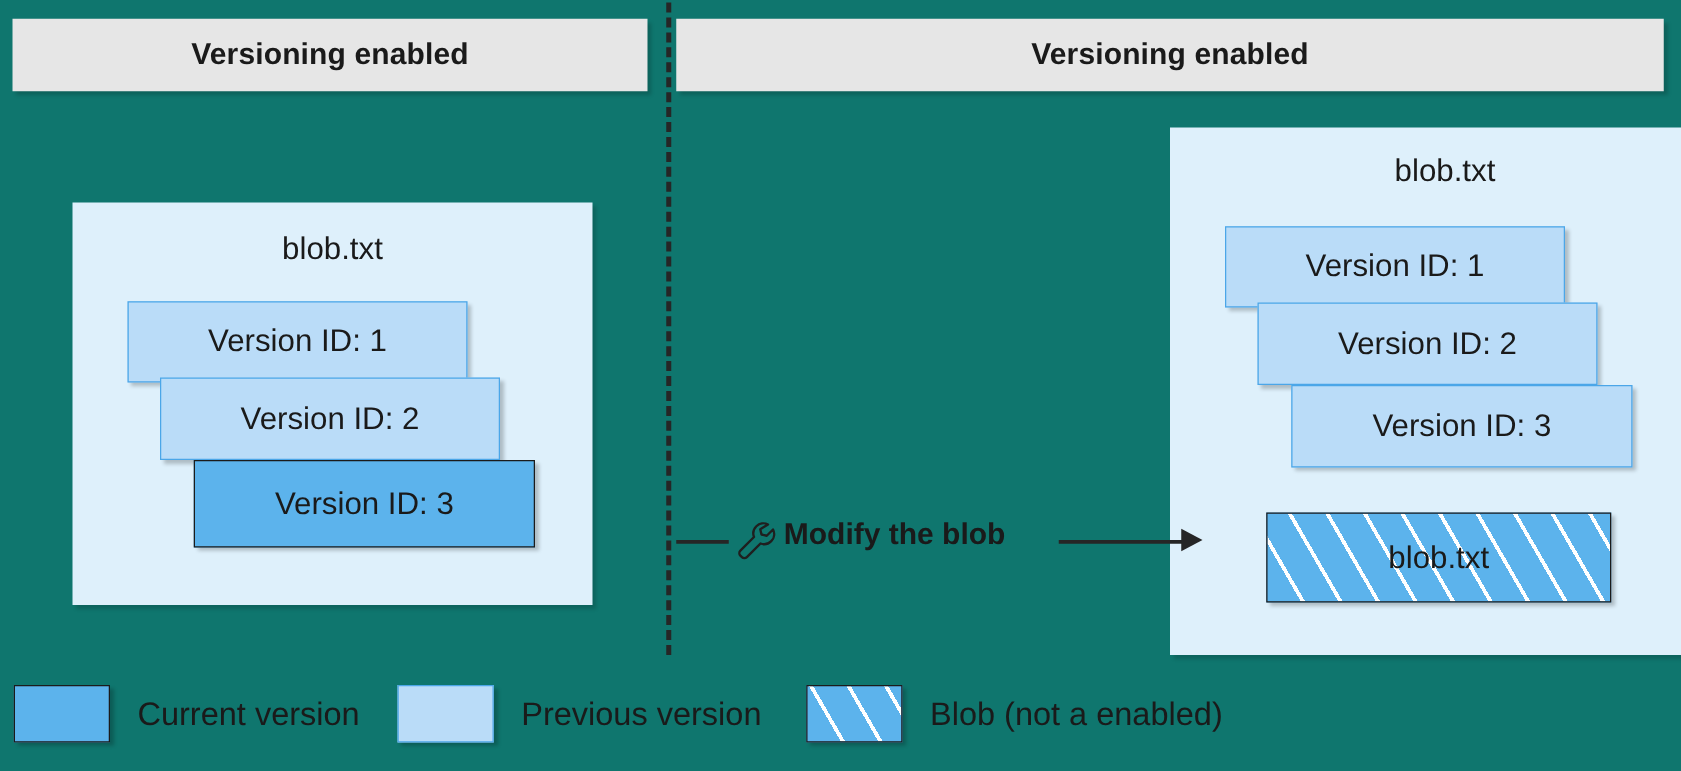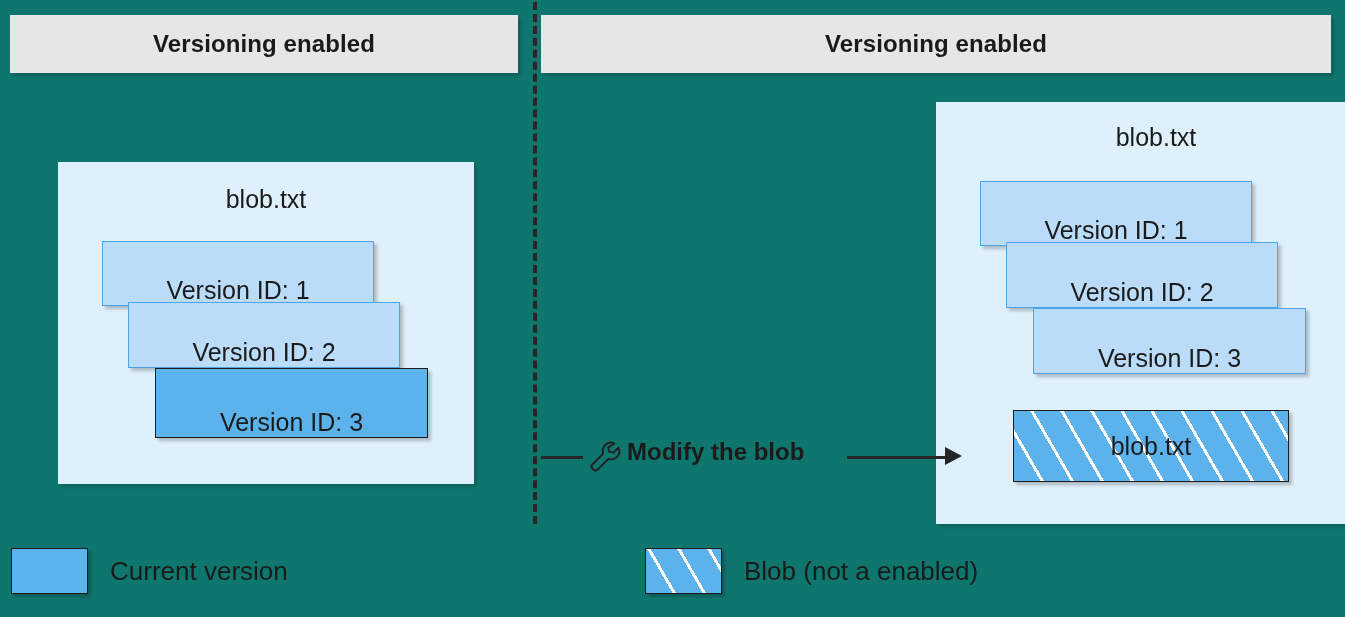--- a/index.html
+++ b/index.html
@@ -64,21 +64,21 @@
     color: #1a1a1a;
     font-weight: normal;
   }
   #panel-left .panel-title  { top: 23px; }
   #panel-right .panel-title { top: 21px; }
 
   
   .vbox {
     position: absolute;
     display: flex;
-    align-items: flex-end;
+    align-items: center;
     justify-content: center;
     font-size: 25px;
     color: #1a1a1a;
     box-sizing: border-box;
     box-shadow: 3px 3px 3px rgba(0,0,0,0.22);
   }
   .vbox.prev {
     background: #badcf8;
     border: 1px solid #4ba6e8;
   }
@@ -115,21 +115,21 @@
     font-size: 25px;
     color: #1a1a1a;
     box-shadow: 3px 3px 3px rgba(0,0,0,0.22);
   }
   #blob-hatched { left: 77px; top: 308px; width: 276px; height: 72px; }
 
   
   #modify-group {
     position: absolute;
     left: 537px;
-    top: 434px;
+    top: 410px;
     width: 440px;
     height: 50px;
     text-align: right;
   }
   .flow-line {
     position: absolute;
     top: 22px;
     height: 0;
     border-top: 3px solid #262626;
   }
@@ -267,19 +267,23 @@
     <span id="modify-label">Modify the blob</span>
     <div id="line-b" class="flow-line"></div>
     <div id="arrow-head"></div>
   </div>
 
   <div id="legend">
     <div id="legend-item-0" class="legend-item">
       <span class="legend-swatch current"></span>
       <span class="legend-label">Current version</span>
     </div>
+    <div id="legend-item-1" class="legend-item">
+      <span class="legend-swatch prev"></span>
+      <span class="legend-label">Previous version</span>
+    </div>
     <div id="legend-item-2" class="legend-item">
       <span class="legend-swatch hatch"></span>
       <span class="legend-label">Blob (not a enabled)</span>
     </div>
   </div>
 
 </div>
 
 </body></html>

